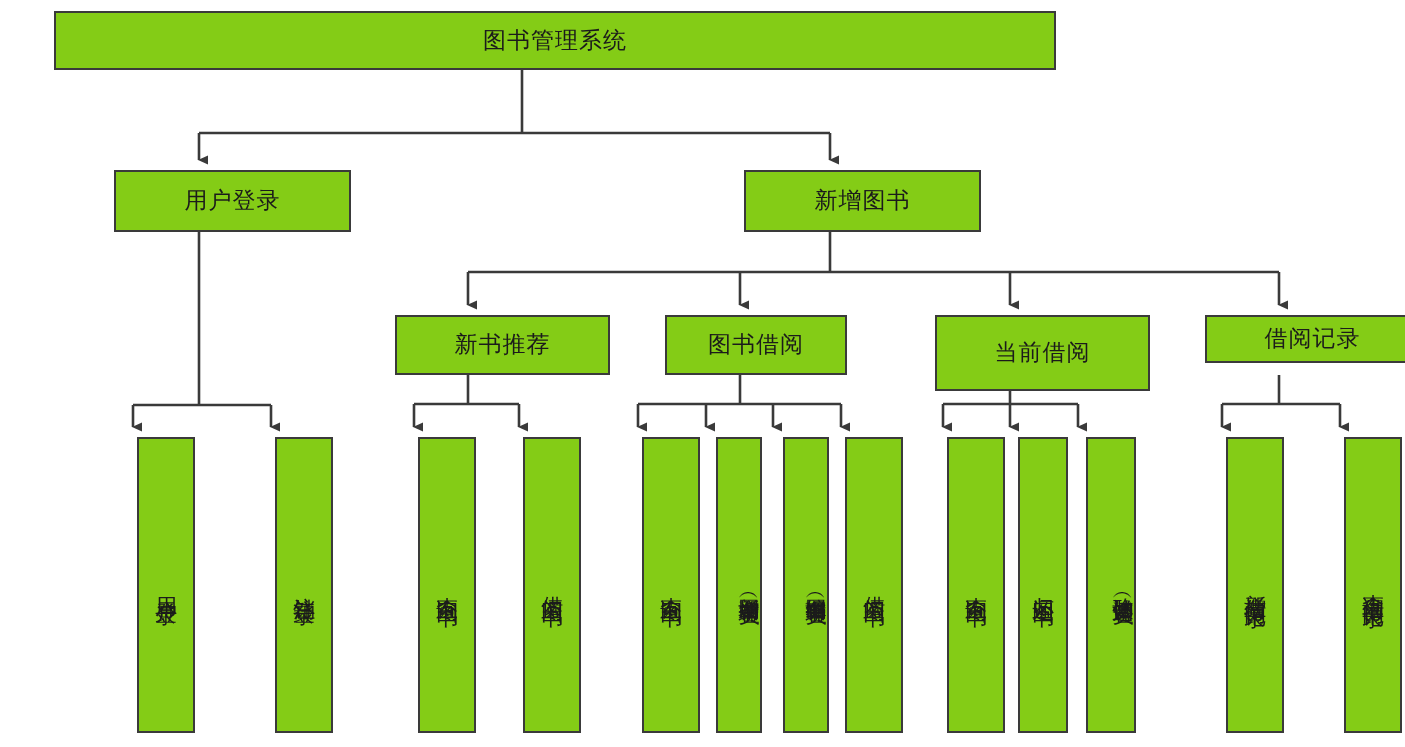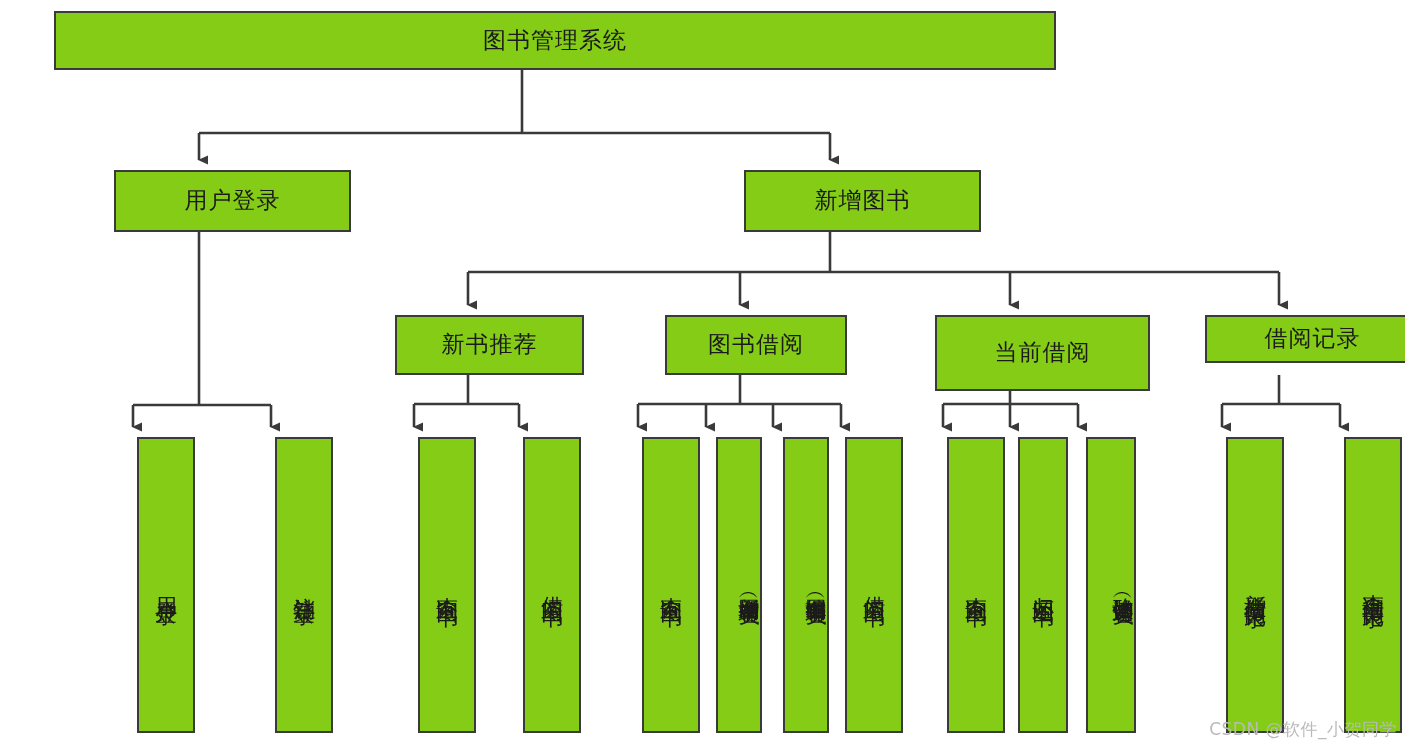--- a/index.html
+++ b/index.html
@@ -130,21 +130,21 @@
     <span>图书管理系统</span>
   </div>
 
   <div class="node h" style="left:81px; top:170px; width:237px; height:62px;">
     <span>用户登录</span>
   </div>
   <div class="node h" style="left:711px; top:170px; width:237px; height:62px;">
     <span>新增图书</span>
   </div>
 
-  <div class="node h" style="left:362px; top:315px; width:189px; height:60px;">
+  <div class="node h" style="left:362px; top:315px; width:215px; height:60px;">
     <span>新书推荐</span>
   </div>
   <div class="node h" style="left:632px; top:315px; width:182px; height:60px;">
     <span>图书借阅</span>
   </div>
   <div class="node h" style="left:902px; top:315px; width:215px; height:76px;">
     <span>当前借阅</span>
   </div>
   <div class="node h" style="left:1172px; top:315px; width:215px; height:48px;">
     <span>借阅记录</span>
@@ -187,15 +187,14 @@
     <span>确认归还（管理员）</span>
   </div>
 
   <div class="node v" style="left:1193px; top:437px; width:58px; height:296px;">
     <span>新增借阅记录</span>
   </div>
   <div class="node v" style="left:1311px; top:437px; width:58px; height:296px;">
     <span>查询借阅记录</span>
   </div>
 
-  <div class="watermark">CSDN @软件_小贺同学</div>
 
 </div>
 
 </body></html>

